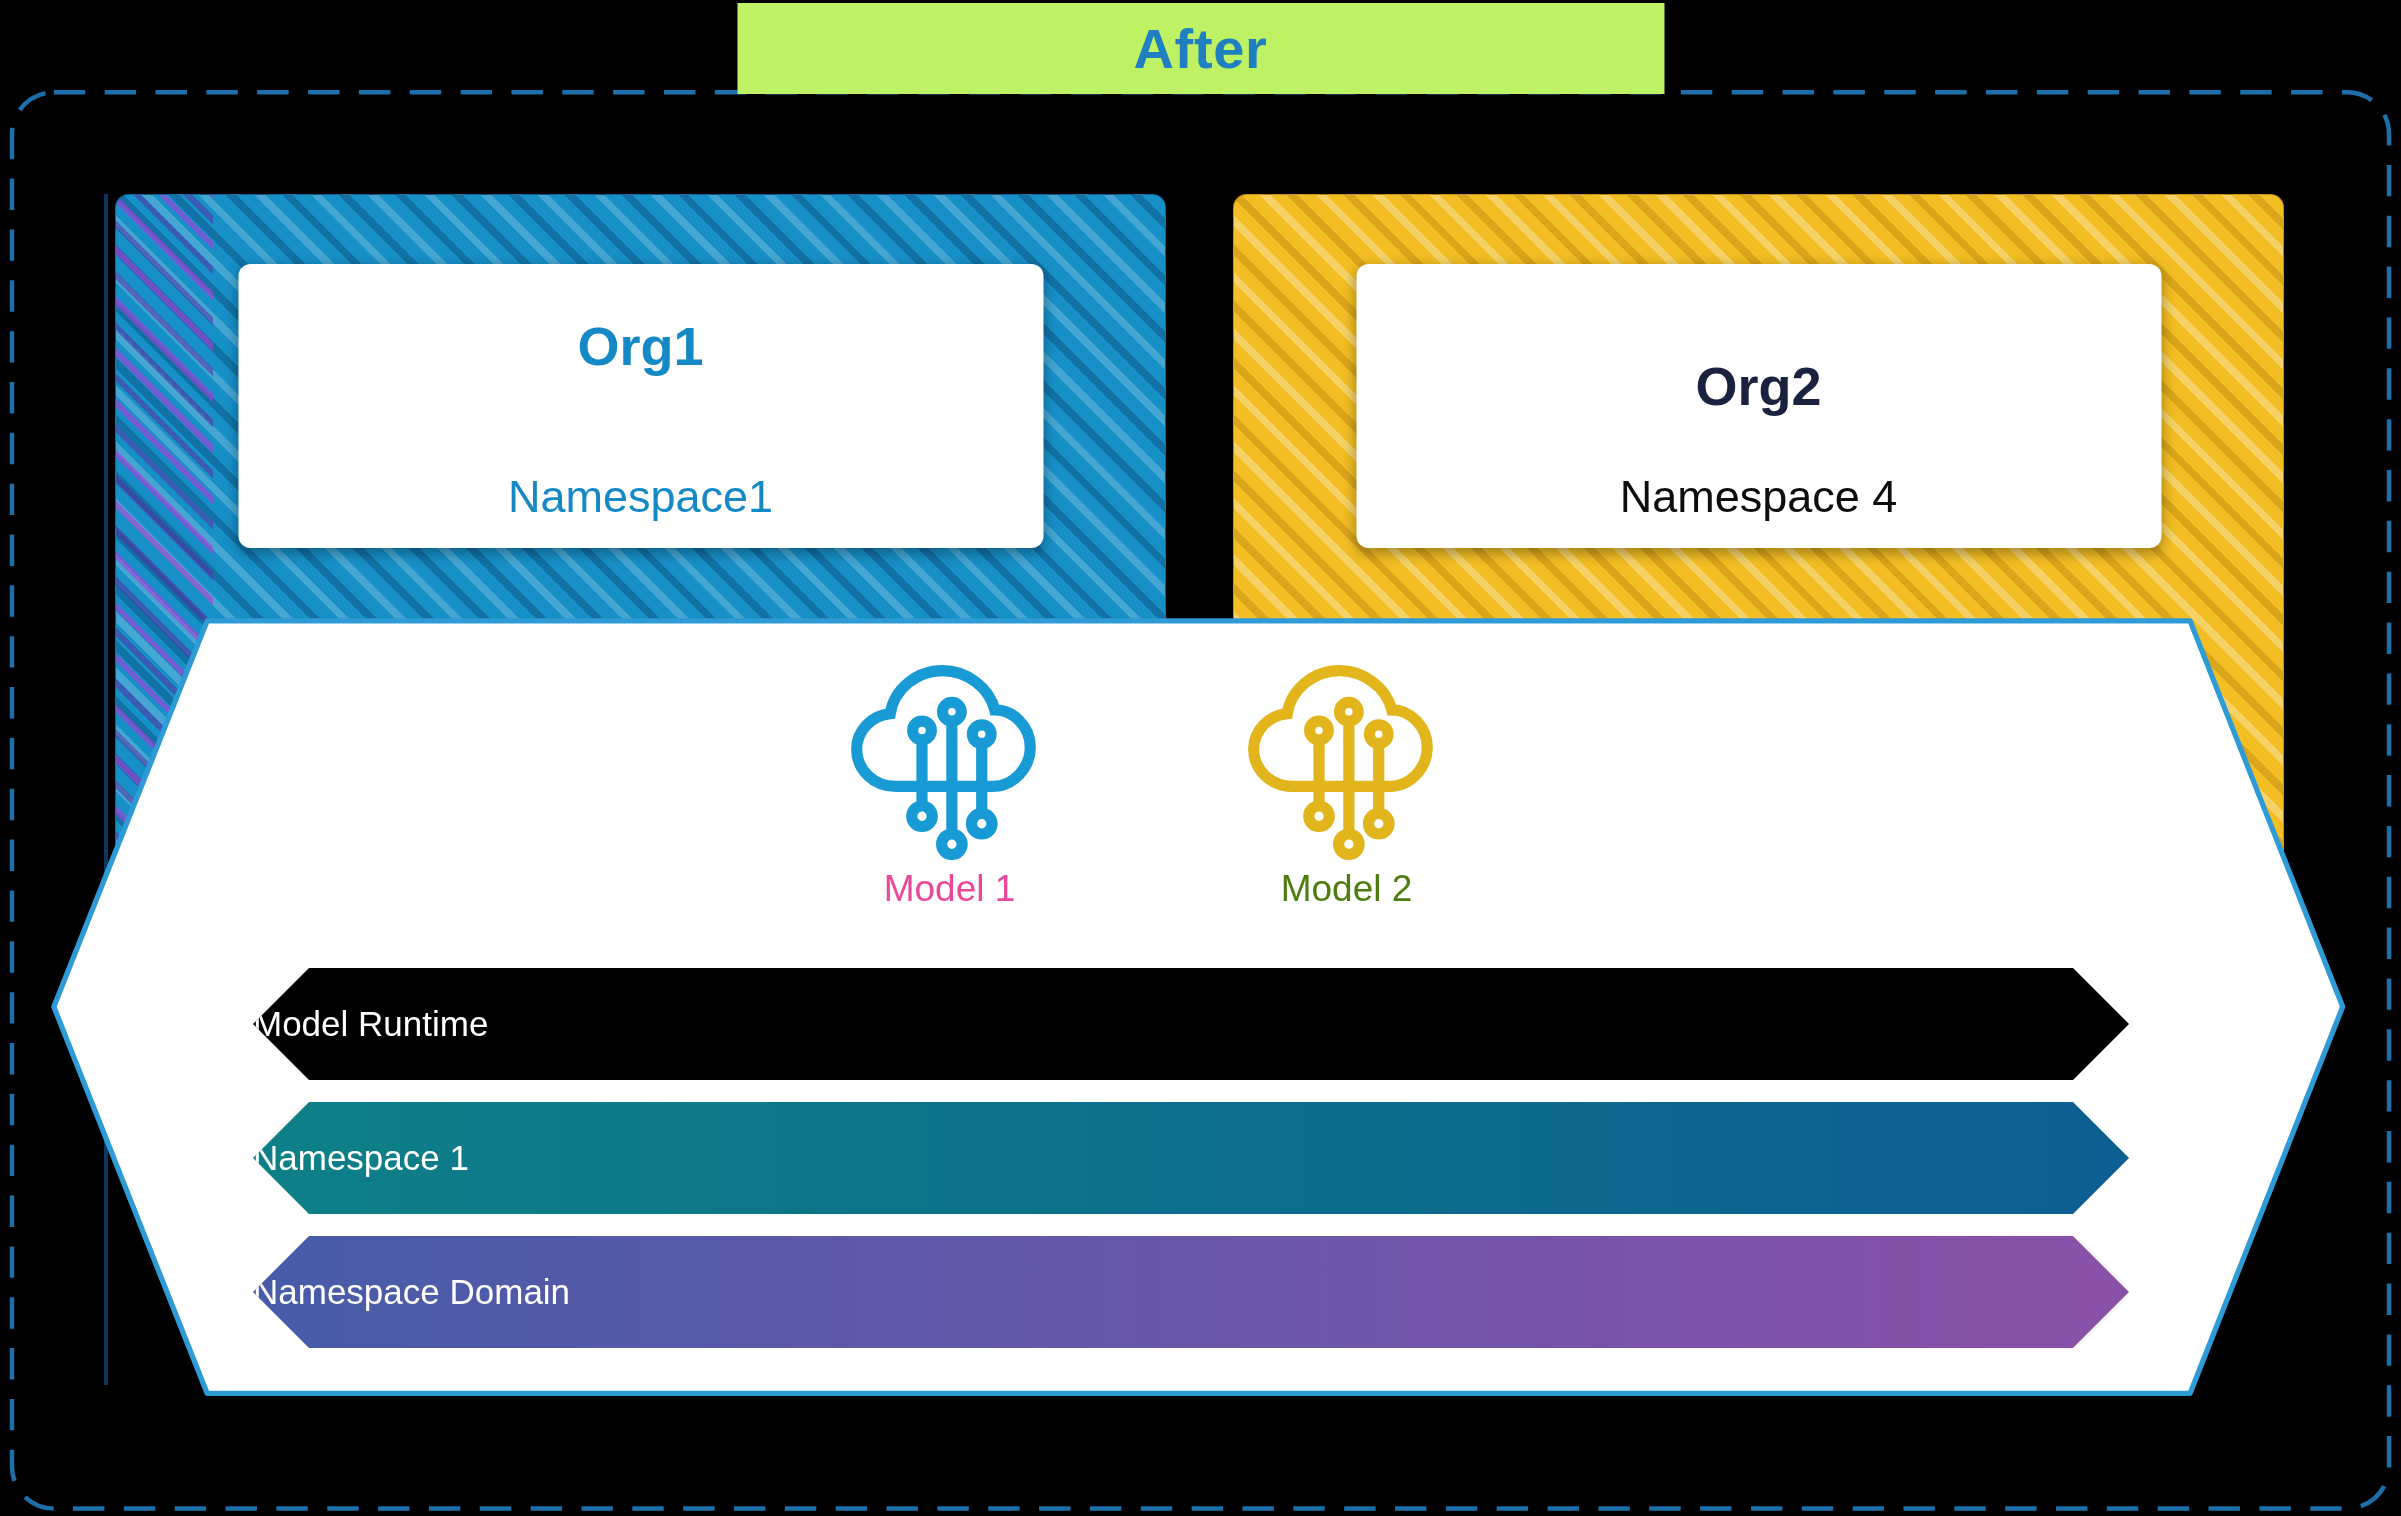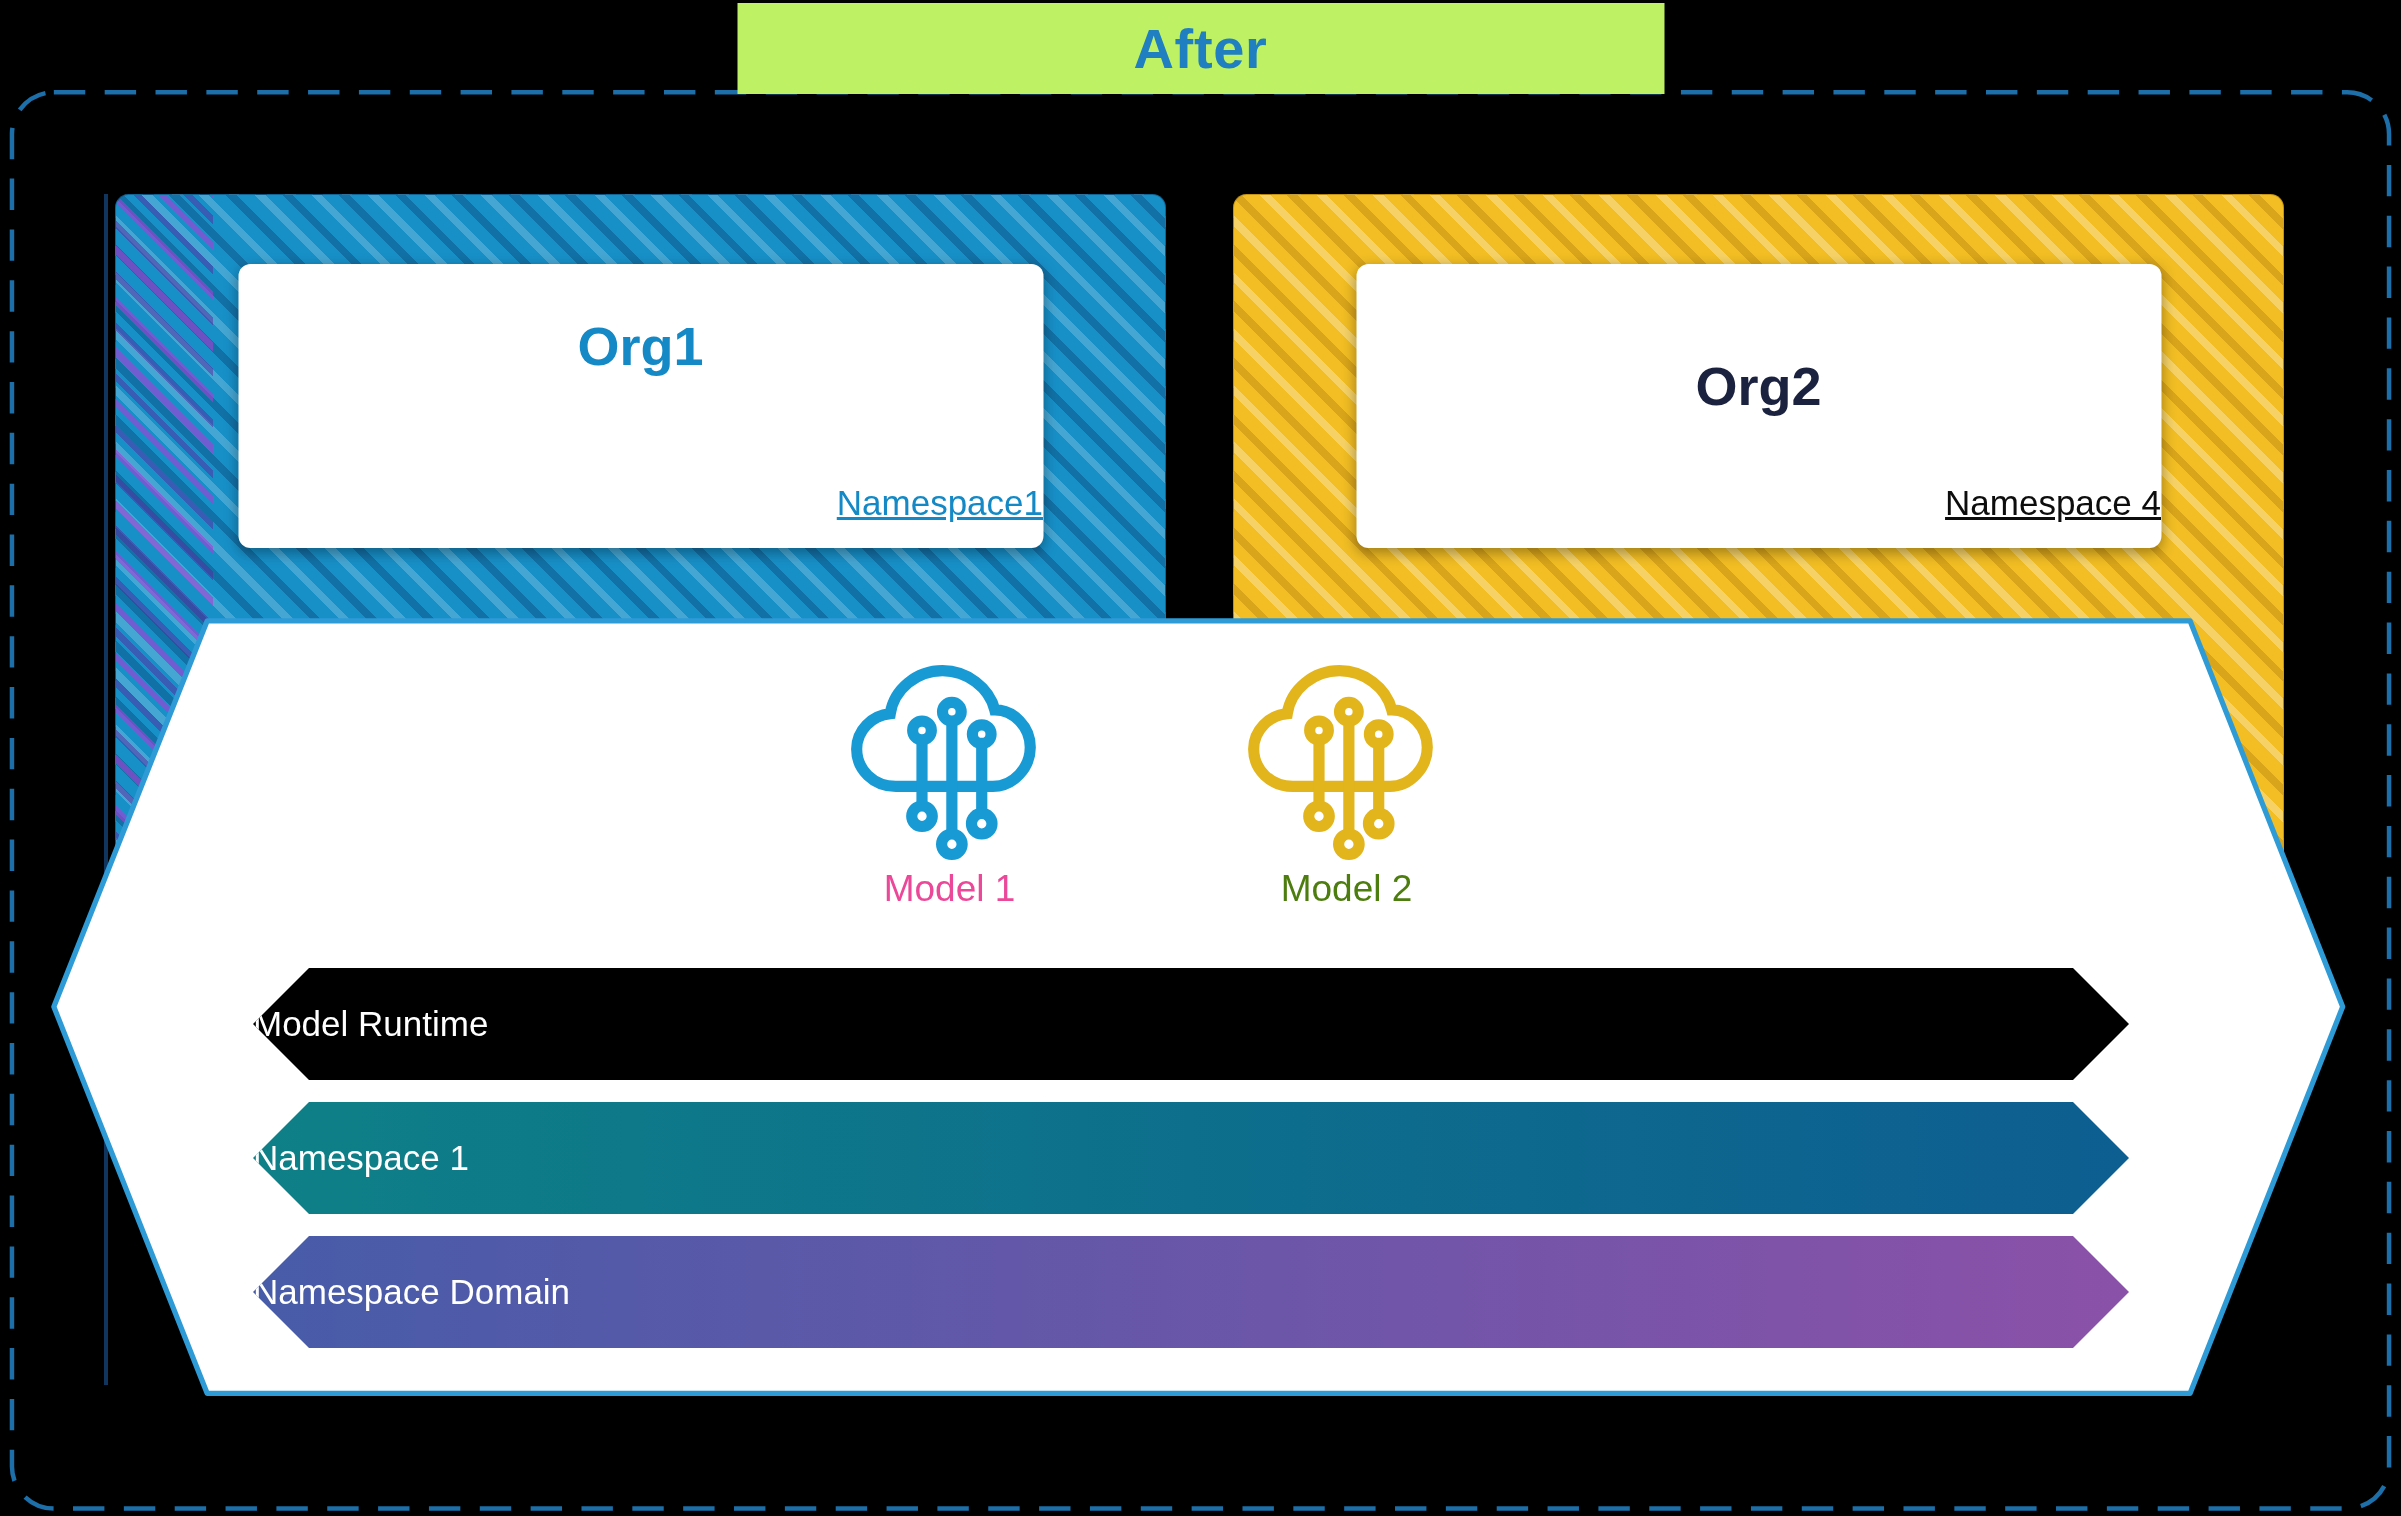--- a/index.html
+++ b/index.html
@@ -50,23 +50,22 @@
   .org-card {
     position:absolute; top:69px; left:50%; transform:translateX(-50%);
     width:805px; height:284px; background:#fff; border-radius:12px;
     box-shadow:0 4.5px 13.5px rgba(0,0,0,0.35);
   }
   .org-name {
     position:absolute; top:51px; left:0; width:100%; text-align:center;
     font-size:54px; font-weight:bold;
   }
   .org-namespace {
-    position:absolute; bottom:25.4px; left:0; width:100%; text-align:right;
-    font-size:35px;
-    text-decoration:underline;
+    position:absolute; bottom:25.4px; left:0; width:100%; text-align:center;
+    font-size:45px;
   }
   .org1-card .org-name, .org1-card .org-namespace { color:#1489C5; }
   .org2-card .org-name { color:#1B2240;margin-top:40px; }
   .org2-card .org-namespace { color:#0d0d0d; }
 
   .navy-line {
     position:absolute; left:104px; top:194px; width:3.7px; height:1191px;
     background:#10355F; z-index:1;
   }
 

